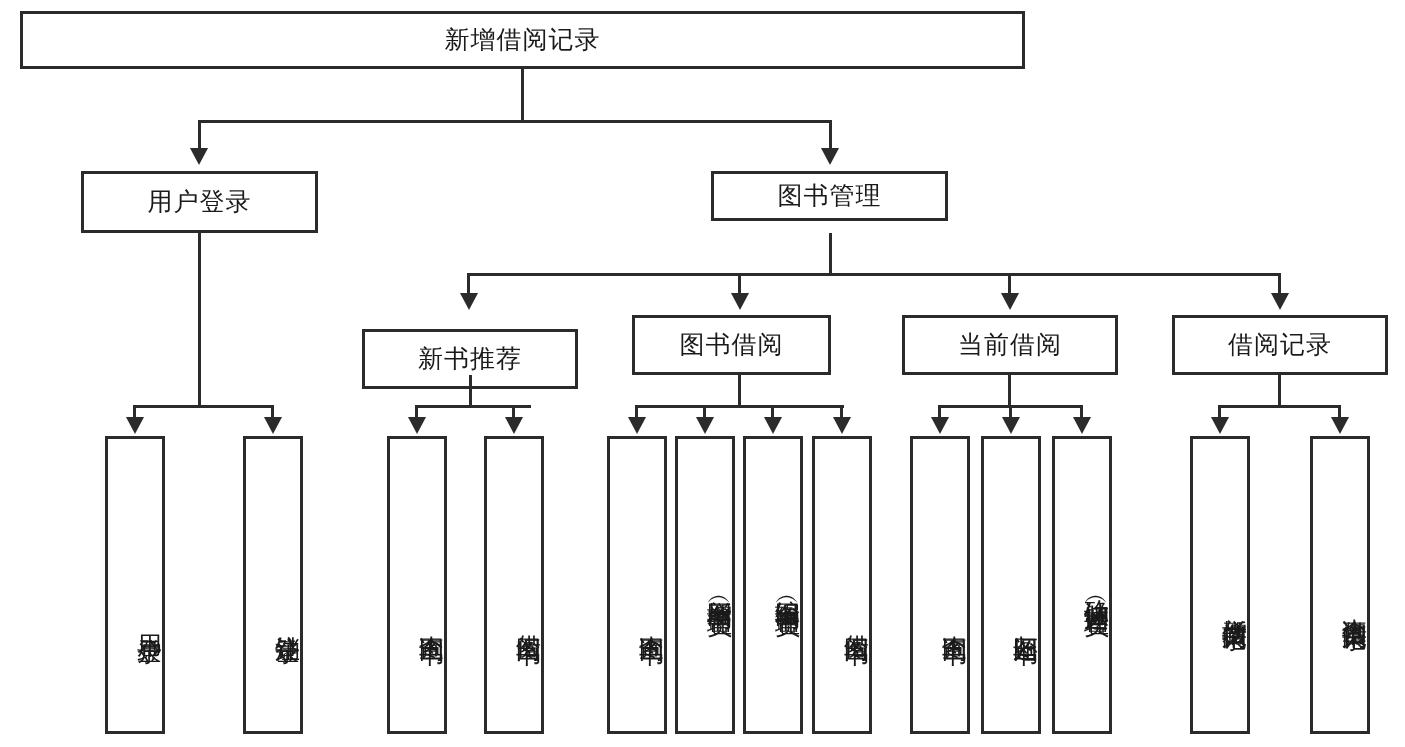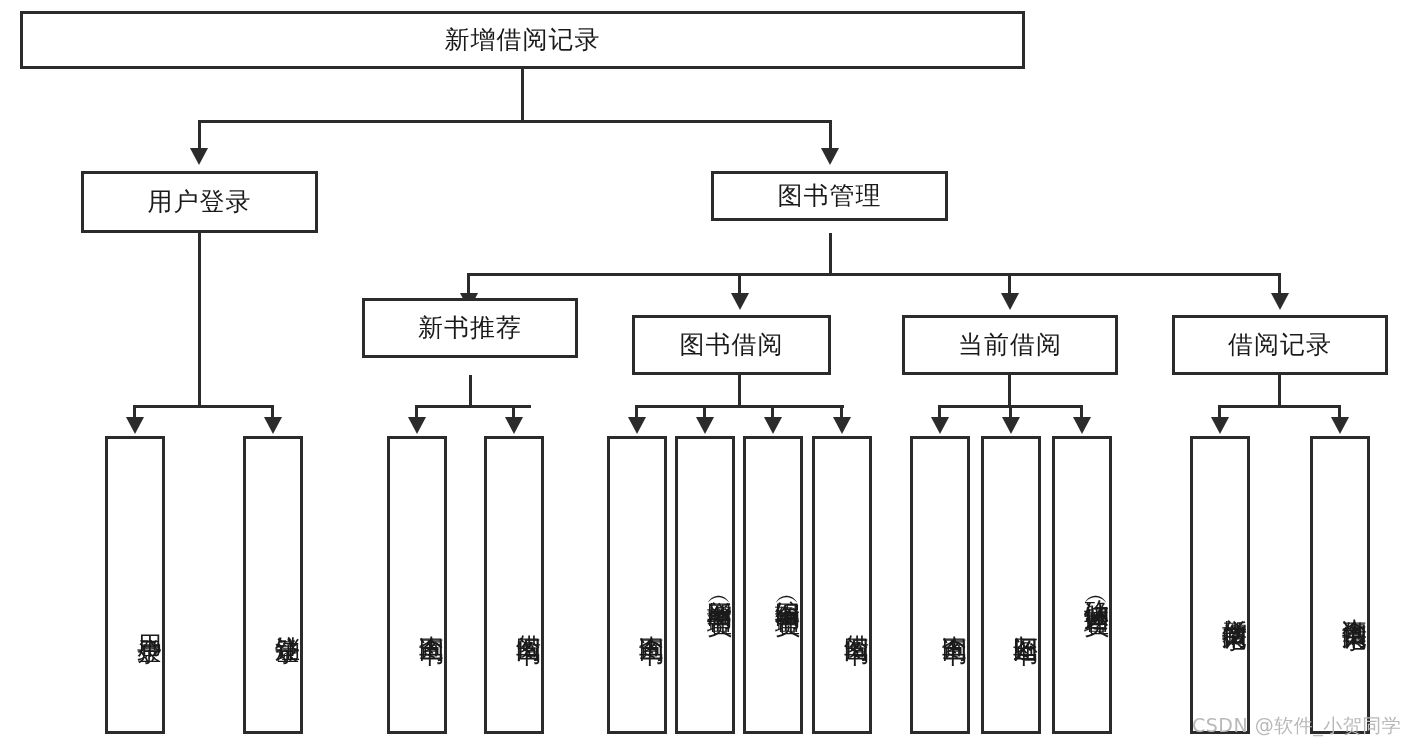--- a/index.html
+++ b/index.html
@@ -98,21 +98,21 @@
 
   <div class="conn conn-v" style="left:467px; top:273px; height:22px;"></div>
   <div class="arrow" style="left:460px; top:293px;"></div>
   <div class="conn conn-v" style="left:738px; top:273px; height:22px;"></div>
   <div class="arrow" style="left:731px; top:293px;"></div>
   <div class="conn conn-v" style="left:1008px; top:273px; height:22px;"></div>
   <div class="arrow" style="left:1001px; top:293px;"></div>
   <div class="conn conn-v" style="left:1278px; top:273px; height:22px;"></div>
   <div class="arrow" style="left:1271px; top:293px;"></div>
 
-  <div class="node node-h" style="left:362px; top:298px; width:216px; height:60px;">新书推荐</div>
+  <div class="node node-h" style="left:362px; top:329px; width:216px; height:60px;">新书推荐</div>
   <div class="node node-h" style="left:632px; top:315px; width:199px; height:60px;">图书借阅</div>
   <div class="node node-h" style="left:1172px; top:315px; width:216px; height:60px;">借阅记录</div>
   <div class="node node-h" style="left:902px; top:315px; width:216px; height:60px;">当前借阅</div>
 
   <div class="conn conn-v" style="left:469px; top:375px; height:32px;"></div>
   <div class="conn conn-h" style="left:415px; top:405px; width:116px;"></div>
   <div class="conn conn-v" style="left:415px; top:405px; height:14px;"></div>
   <div class="arrow" style="left:408px; top:417px;"></div>
   <div class="conn conn-v" style="left:512px; top:405px; height:14px;"></div>
   <div class="arrow" style="left:505px; top:417px;"></div>
@@ -155,15 +155,14 @@
   <div class="node node-v" style="left:743px; top:436px; width:60px; height:298px; padding-top:8px;">编辑图书（管理员）</div>
   <div class="node node-v" style="left:812px; top:436px; width:60px; height:298px; padding-top:68px;">借阅图书</div>
 
   <div class="node node-v" style="left:910px; top:436px; width:60px; height:298px; padding-top:68px;">查询图书</div>
   <div class="node node-v" style="left:981px; top:436px; width:60px; height:298px; padding-top:68px;">归还图书</div>
   <div class="node node-v" style="left:1052px; top:436px; width:60px; height:298px; padding-top:8px;">确认归还（管理员）</div>
 
   <div class="node node-v" style="left:1190px; top:436px; width:60px; height:298px; padding-top:38px;">新增借阅记录</div>
   <div class="node node-v" style="left:1310px; top:436px; width:60px; height:298px; padding-top:38px;">查询借阅记录</div>
 
-  <div class="watermark" style="left:1192px; top:713px;">CSDN @软件_小贺同学</div>
 
 </div>
 
 </body></html>

